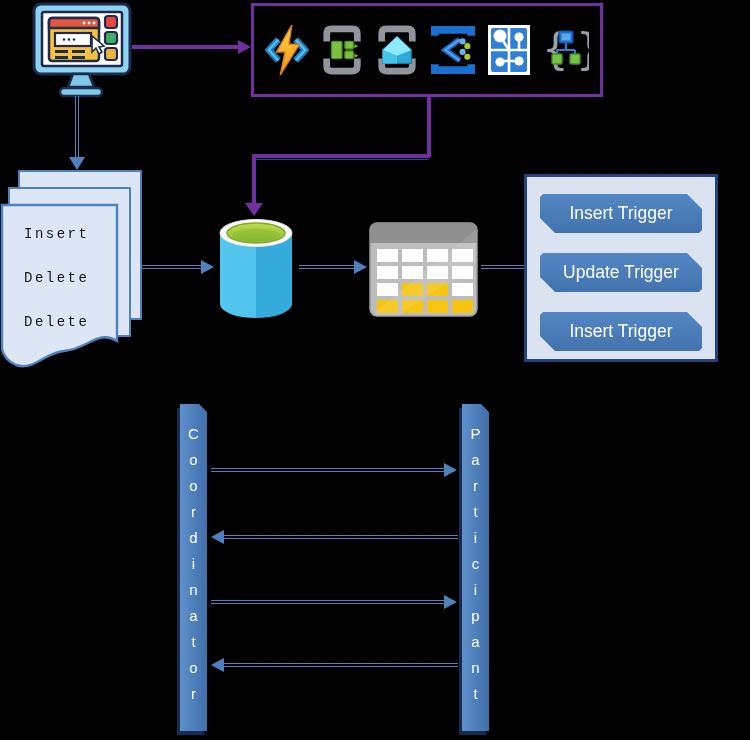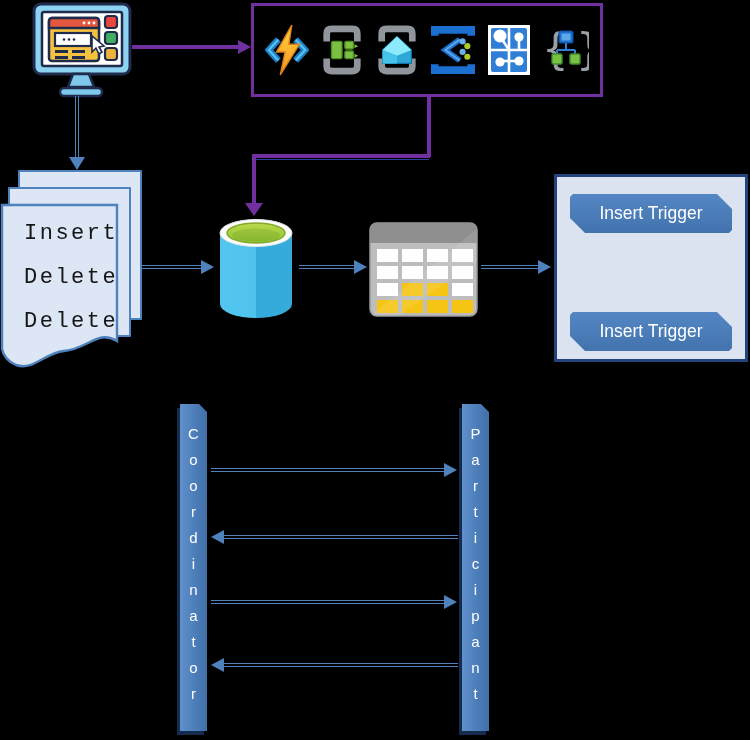--- a/index.html
+++ b/index.html
@@ -20,25 +20,25 @@
   .phead-down{position:absolute;width:0;height:0;border-left:9px solid transparent;border-right:9px solid transparent;border-top:13px solid #7030a0;}
   .connector-underline{position:absolute;height:1.6px;background:#2d3f9e;}
 
   
   .services-box{position:absolute;left:251px;top:3px;width:346px;height:88px;
     border:3.5px solid #7030a0;display:flex;align-items:center;justify-content:space-evenly;}
 
   
   .doc-page{position:absolute;background:#dce6f4;border:2px solid #4f81bd;border-radius:1px;}
   .doc-text{position:absolute;left:24px;top:212px;width:96px;color:#161616;
-    font-family:"Liberation Mono","DejaVu Sans Mono",monospace;font-size:22px;letter-spacing:2.5px;}
+    font-family:"Liberation Mono","DejaVu Sans Mono",monospace;font-size:14px;letter-spacing:2.5px;}
   .doc-text div{height:44px;line-height:44px;}
 
   
-  .trigger-panel{position:absolute;left:554px;top:174px;width:188px;height:182px;
+  .trigger-panel{position:absolute;left:524px;top:174px;width:188px;height:182px;
     background:#dbe3f1;border:3px solid #24437c;}
   .trigger-btn{position:absolute;left:13px;width:162px;height:39px;
     background:linear-gradient(180deg,#5486c3 0%,#4a7cb8 55%,#4273ae 100%);
     clip-path:polygon(3px 0,calc(100% - 15px) 0,100% 15px,100% calc(100% - 3px),calc(100% - 3px) 100%,15px 100%,0 calc(100% - 15px),0 3px);
     color:#fff;font-size:17.5px;display:flex;align-items:center;justify-content:center;
     filter:drop-shadow(2px 3px 1px rgba(15,35,70,0.55));}
 
   
   .bar-shadow{position:absolute;width:27px;height:327px;background:#142c4e;
     clip-path:polygon(0 0,calc(100% - 8px) 0,100% 8px,100% 100%,0 100%);}
@@ -237,20 +237,23 @@
 
   <div>
     <div class="shaft-h" style="left:481px;top:265px;width:59px;"></div>
     <div class="head-right" style="left:538px;top:260px;"></div>
   </div>
 
   <div class="trigger-panel">
     <div class="trigger-btn" style="top:17px;">
       <span>Insert Trigger</span>
     </div>
+    <div class="trigger-btn" style="top:76px;">
+      <span>Update Trigger</span>
+    </div>
     <div class="trigger-btn" style="top:135px;">
       <span>Insert Trigger</span>
     </div>
   </div>
 
   <div class="bar-shadow" style="left:177px;top:408px;"></div>
   <div class="lifeline" style="left:180px;top:404px;">
     <span>Coordinator</span>
   </div>
 

